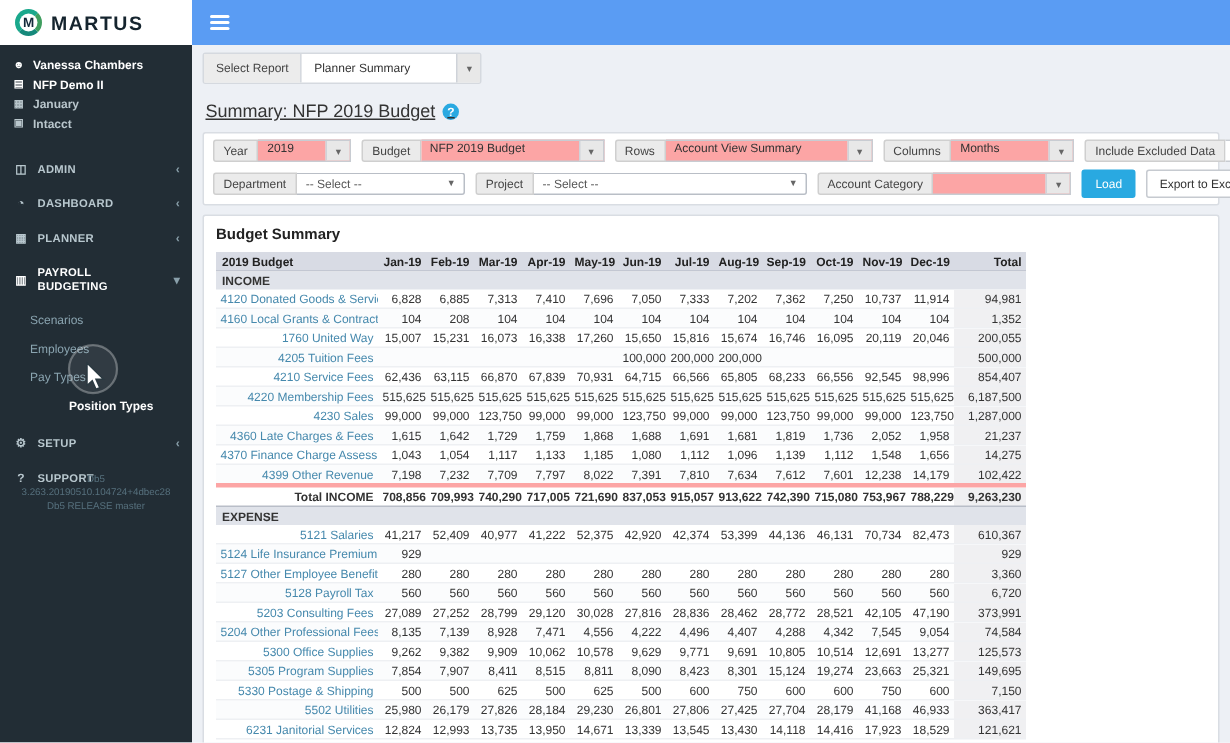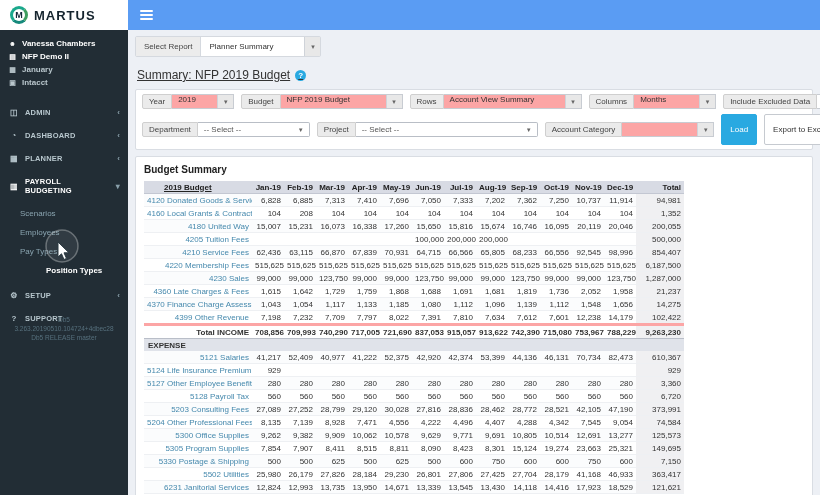--- a/index.html
+++ b/index.html
@@ -63,35 +63,35 @@
   .chip { background:#ebebeb; border:1px solid #cfcfcf; border-radius:2px 0 0 2px; color:#444; font-size:8px;
     display:flex; align-items:center; padding:0 6px; white-space:nowrap; }
   .sel { display:flex; align-items:flex-start; background:#fca5a5; border:1px solid #c8ccd2; border-left:none; cursor:pointer; }
   .sel .selv { font-size:8px; padding:0 4px 0 6px; color:#333; flex:1; white-space:nowrap; overflow:hidden; }
   .sel2 { display:flex; align-items:center; background:#fff; border:1px solid #b9bec6; border-left:none;
     border-radius:0 2px 2px 0; cursor:pointer; }
   .sel2 .selv { font-size:8px; padding:0 6px; color:#555; flex:1; }
   .sel2 .caret2 { font-size:6px; color:#666; padding-right:5px; }
   .checkwrap { width:22px; border:1px solid #c8ccd2; border-left:none; background:#fff;
     display:flex; align-items:center; justify-content:center; }
-  .btn { height:31px; font-size:8px; display:flex; align-items:center; padding:0 8px; border-radius:2px;
+  .btn { height:19px; font-size:8px; display:flex; align-items:center; padding:0 8px; border-radius:2px;
     cursor:pointer; white-space:nowrap; }
   .btn-white { background:#fff; border:1px solid #c6cad0; color:#333; }
   .btn-primary { background:#29a9e1; border:1px solid #29a9e1; color:#fff; }
 
   
   .budget-card { margin-top:6px; padding:5px 8px 8px 8px; min-height:340px; }
   .table-title { font-size:10px; font-weight:bold; color:#222; margin:2px 0 6px 0; }
   table.budget { border-collapse:collapse; table-layout:fixed; width:540px; font-size:8px; }
   table.budget th, table.budget td { padding:1.5px 3px; text-align:right; white-space:nowrap; overflow:hidden; }
   table.budget col.c-label { width:108px; }
   table.budget col.c-month { width:32px; }
   table.budget col.c-total { width:48px; }
   table.budget thead th { background:#d8dbe4; color:#222; font-weight:bold; border-bottom:1px solid #c3c7d2; }
-  table.budget thead th:first-child { text-align:left; padding-left:20px;text-decoration:underline; }
+  table.budget thead th:first-child { text-align:left; padding-left:4px; }
   tr.band td { background:#e0e3ea; text-align:left; font-weight:bold; color:#333; padding-left:4px; }
   td.lbl { text-align:left; padding-left:4px; }
   .acct-link { color:#4689ad; cursor:pointer; }
   tr.item td { border-bottom:1px solid #eef0f3; }
   tr.item:nth-child(odd) td { background:#fbfcfd; }
   tr.item td:last-child, tr.total td:last-child { background:#f0f0f2; }
   tr.total td { font-weight:bold; border-top:3px solid #fca5a5; border-bottom:1px solid #b9bec8; }
 </style>
 </head>
 <body>
@@ -291,20 +291,23 @@
             <th>Jul-19</th>
             <th>Aug-19</th>
             <th>Sep-19</th>
             <th>Oct-19</th>
             <th>Nov-19</th>
             <th>Dec-19</th>
             <th>Total</th>
           </tr>
         </thead>
       <tbody>
+          <tr class="band">
+            <td colspan="14">INCOME</td>
+          </tr>
           <tr class="item">
             <td class="lbl"><span class="acct-link">4120 Donated Goods &amp; Services</span></td>
             <td>6,828</td>
             <td>6,885</td>
             <td>7,313</td>
             <td>7,410</td>
             <td>7,696</td>
             <td>7,050</td>
             <td>7,333</td>
             <td>7,202</td>
@@ -324,21 +327,21 @@
             <td>104</td>
             <td>104</td>
             <td>104</td>
             <td>104</td>
             <td>104</td>
             <td>104</td>
             <td>104</td>
             <td>1,352</td>
           </tr>
           <tr class="item">
-            <td class="lbl"><span class="acct-link">4180 United Way</span></td>
+            <td class="lbl"><span class="acct-link">1760 United Way</span></td>
             <td>15,007</td>
             <td>15,231</td>
             <td>16,073</td>
             <td>16,338</td>
             <td>17,260</td>
             <td>15,650</td>
             <td>15,816</td>
             <td>15,674</td>
             <td>16,746</td>
             <td>16,095</td>

